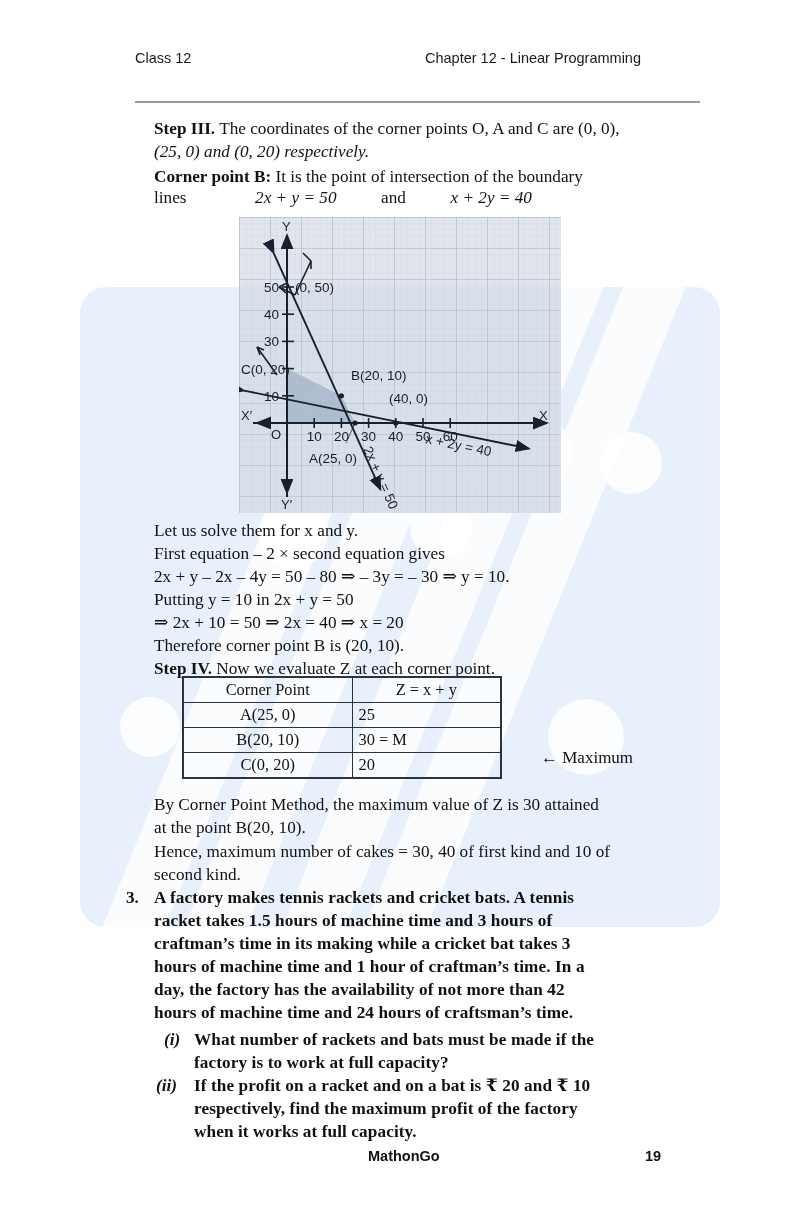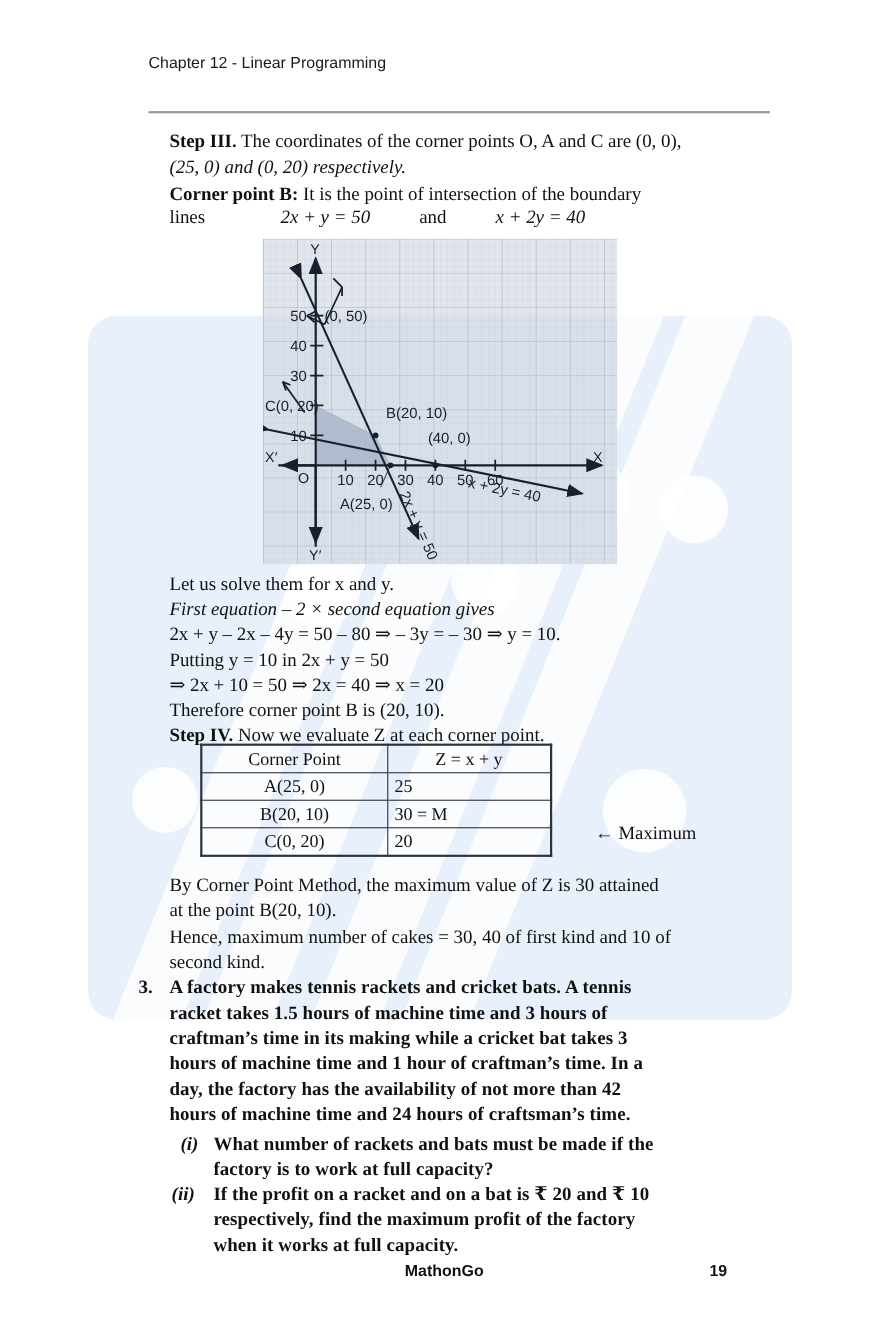--- a/index.html
+++ b/index.html
@@ -121,20 +121,21 @@
   <div class="blob" style="left:178px; top:212px; width:70px; height:70px;"></div>
   <div class="blob" style="left:330px; top:210px; width:62px; height:62px;"></div>
   <div class="blob" style="left:422px; top:130px; width:70px; height:70px;"></div>
   <div class="blob" style="left:520px; top:145px; width:62px; height:62px;"></div>
   <div class="blob" style="left:468px; top:412px; width:76px; height:76px;"></div>
   <div class="blob" style="left:40px; top:410px; width:60px; height:60px;"></div>
 </div>
 
 <div id="header">
   <div class="hdr-row">
+    <div class="hdr-left">Class 12</div>
     <div class="hdr-right">Chapter 12 - Linear Programming</div>
   </div>
   <div class="rule"></div>
 </div>
 
 <div id="graph">
   <svg class="gridwrap" viewBox="0 0 322 296" width="322" height="296">
     <defs>
       <pattern id="minor" width="6.2" height="6.2" patternUnits="userSpaceOnUse">
         <path d="M 6.2 0 L 0 0 0 6.2" fill="none" stroke="#c6d0dd" stroke-width="0.6"></path>
@@ -249,21 +250,21 @@
     <span>lines</span>
     <span style="display:inline-block;width:60px;"></span>
     <span class="mi">2x + y = 50</span>
     <span style="display:inline-block;width:36px;"></span>
     <span>and</span>
     <span style="display:inline-block;width:36px;"></span>
     <span class="mi">x + 2y = 40</span>
   </div>
 
   <div class="para" style="left:154px; top:519px; width:560px;">Let us solve them for x and y.</div>
-  <div class="para" style="left:154px; top:542px; width:560px;font-style:italic;">First equation – 2 × second equation gives</div>
+  <div class="para" style="left:154px; top:542px; width:560px;">First equation – 2 × second equation gives</div>
   <div class="para" style="left:154px; top:565px; width:580px;">2x + y – 2x – 4y = 50 – 80     ⇒  – 3y = – 30  ⇒  y = 10.</div>
   <div class="para" style="left:154px; top:588px; width:560px;">Putting y = 10 in 2x + y = 50</div>
   <div class="para" style="left:154px; top:611px; width:560px;">⇒ 2x + 10 = 50  ⇒  2x = 40  ⇒  x = 20</div>
   <div class="para" style="left:154px; top:634px; width:560px;">Therefore corner point B is (20, 10).</div>
 
   <div class="para" style="left:154px; top:657px; width:560px;">
     <span class="b">Step IV.</span>
     <span>Now we evaluate Z at each corner point.</span>
   </div>
 

